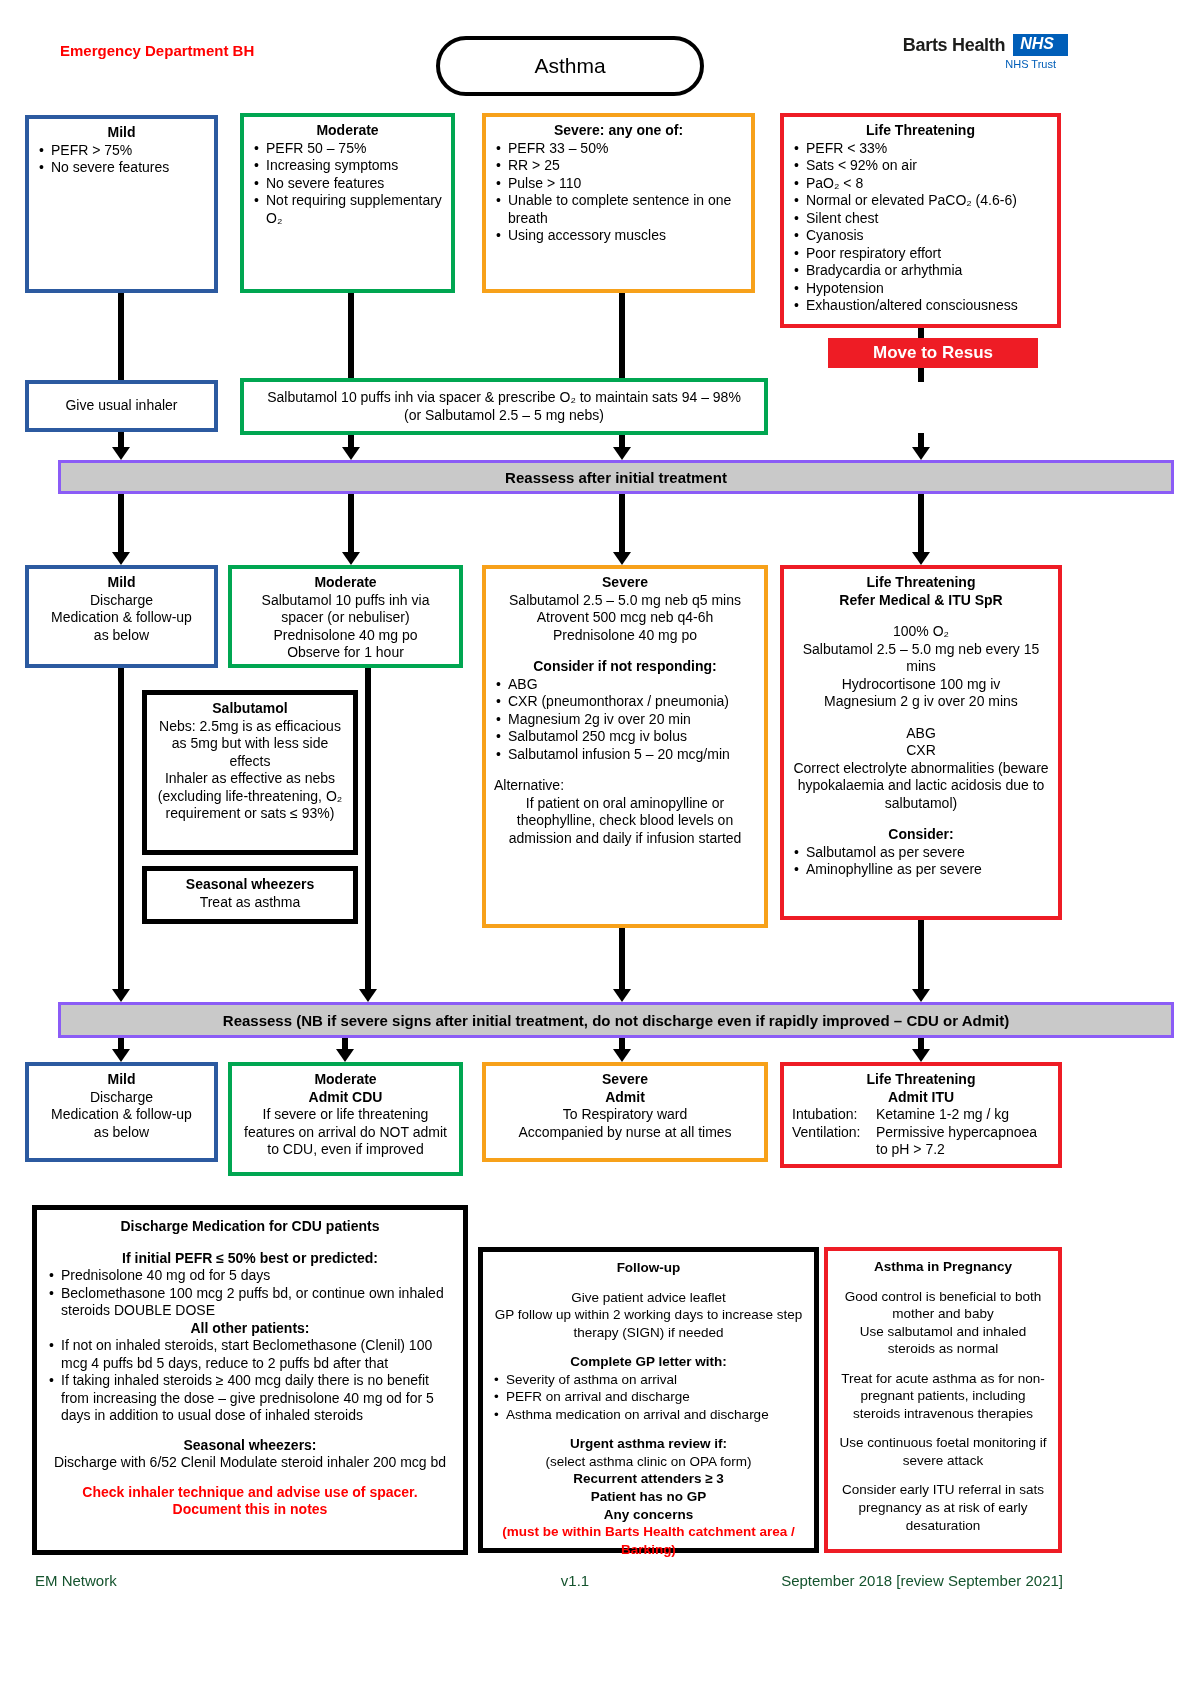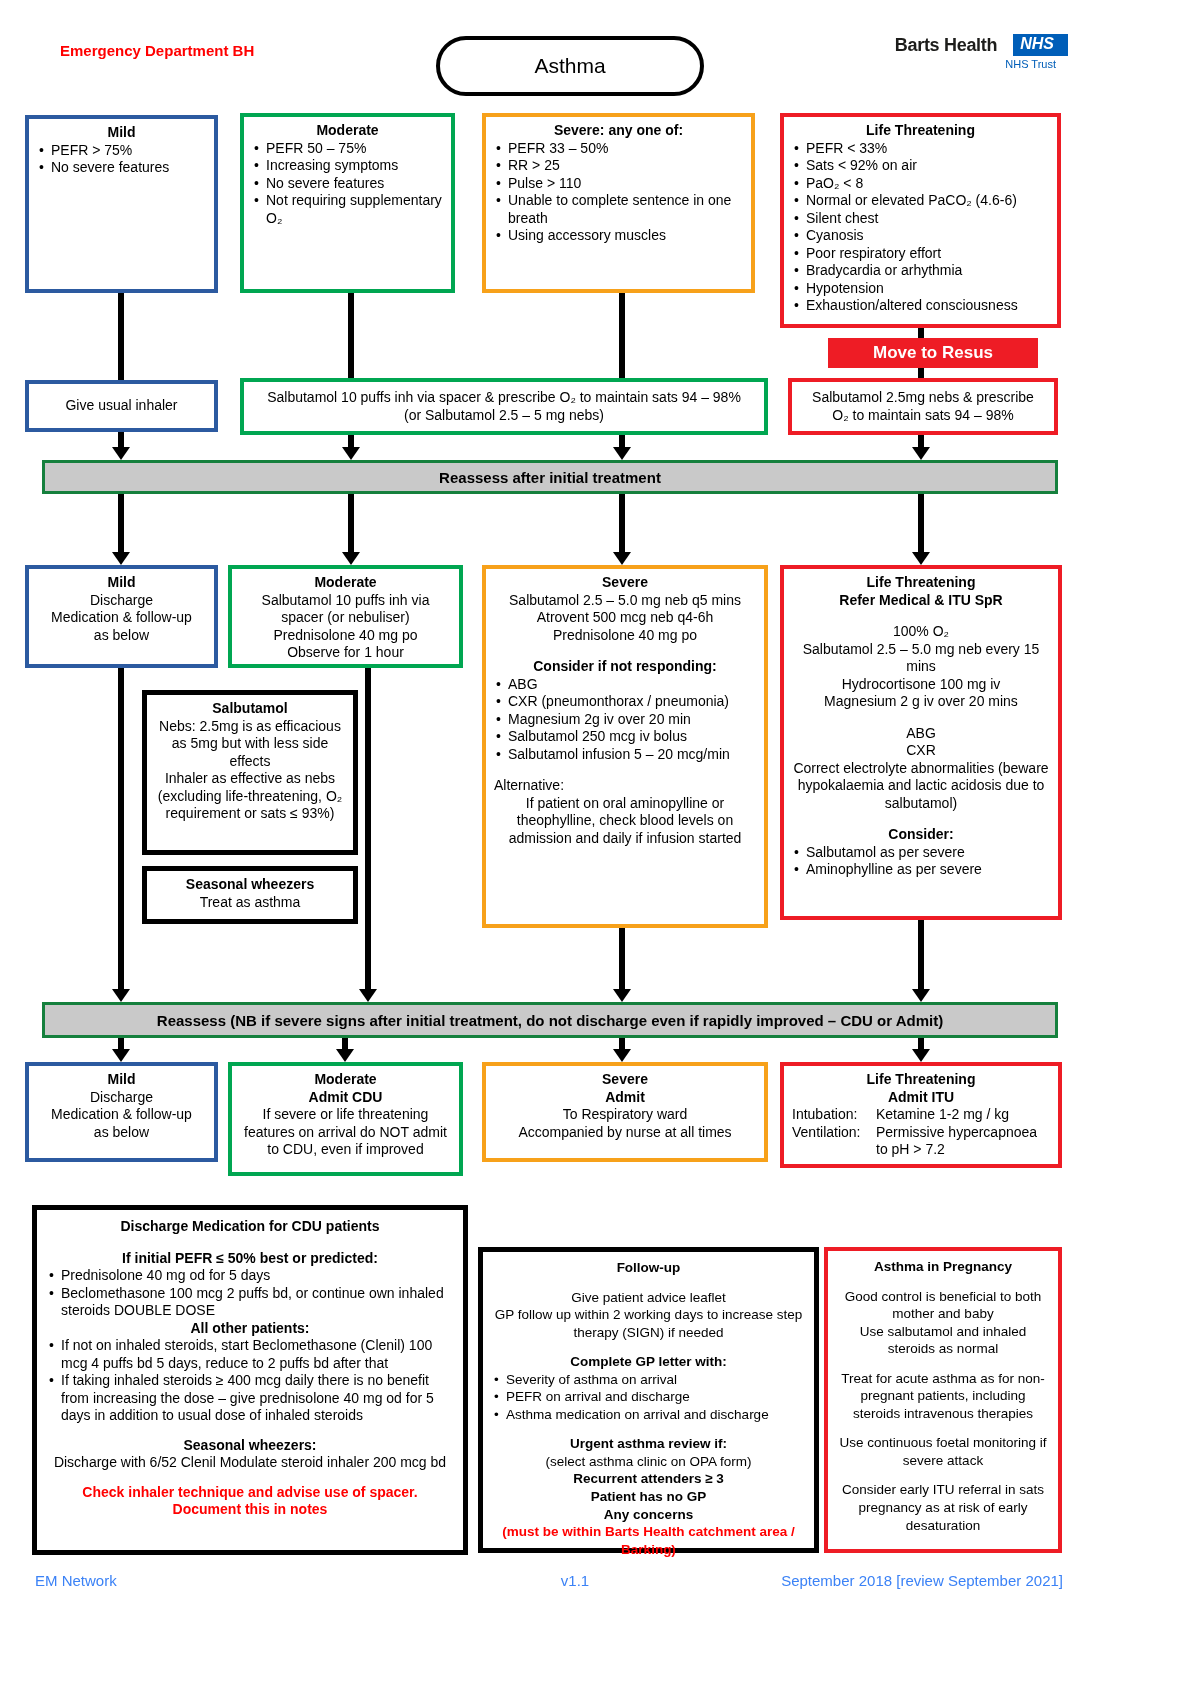--- a/index.html
+++ b/index.html
@@ -15,48 +15,48 @@
   .b-black{border:5px solid #000;}
 
   .box-title{font-weight:bold;text-align:center;}
   .bullet{position:relative;padding-left:14px;text-align:left;}
   .bullet::before{content:"\2022";position:absolute;left:2px;}
   .center{text-align:center;}
   .vcenter{display:flex;flex-direction:column;justify-content:center;text-align:center;}
   .bold{font-weight:bold;}
   .red-text{color:#ff0000;}
 
-  .bar{position:absolute;left:42px;width:1016px;box-sizing:border-box;background:#c9c9c9;
-       border:3px solid #15803d;display:flex;align-items:center;justify-content:center;
+  .bar{position:absolute;left:58px;width:1116px;box-sizing:border-box;background:#c9c9c9;
+       border:3px solid #8b5cf6;display:flex;align-items:center;justify-content:center;
        font-weight:bold;font-size:15px;}
 
   .vl{position:absolute;width:6px;background:#000;}
   .ah{position:absolute;width:0;height:0;border-left:9px solid transparent;
       border-right:9px solid transparent;border-top:13px solid #000;}
 
   .resus{position:absolute;background:#ee1c25;color:#fff;font-weight:bold;font-size:17px;
          display:flex;align-items:center;justify-content:center;}
 
   .pill{position:absolute;border:4px solid #000;border-radius:30px;background:#fff;
         display:flex;align-items:center;justify-content:center;font-size:21px;}
 
   .dept{position:absolute;font-weight:bold;color:#ff0000;font-size:15px;}
 
   .logo{position:absolute;width:180px;}
-  .logo-row{display:flex;align-items:center;justify-content:flex-end;gap:16px;}
+  .logo-row{display:flex;align-items:center;justify-content:flex-end;gap:8px;}
   .barts{font-size:18px;font-weight:bold;color:#1d1d1b;letter-spacing:-0.3px;}
   .nhs-box{background:#005eb8;color:#fff;font-style:italic;font-weight:bold;
            font-size:16px;padding:1px 14px 3px 7px;}
   .nhs-trust{color:#005eb8;font-size:11px;text-align:right;padding-right:12px;margin-top:2px;}
 
   .kv{display:flex;text-align:left;}
   .kv .k{width:84px;flex:none;}
   .kv .v{flex:1;}
 
-  .footer-text{position:absolute;top:1572px;color:#3b82f6;font-size:15px;}
+  .footer-text{position:absolute;top:1572px;color:#14532d;font-size:15px;}
 </style>
 </head>
 <body>
 
 <div class="page">
 
   <div class="vl" style="left:118px;top:290px;height:92px;"></div>
   <div class="vl" style="left:348px;top:290px;height:90px;"></div>
   <div class="vl" style="left:619px;top:290px;height:90px;"></div>
   <div class="vl" style="left:918px;top:325px;height:57px;"></div>
@@ -162,24 +162,20 @@
 
   <div class="fbox b-blue vcenter" style="left:25px;top:380px;width:193px;height:52px;">
     <div>Give usual inhaler</div>
   </div>
 
   <div class="fbox b-green vcenter" style="left:240px;top:378px;width:528px;height:57px;">
     <div>Salbutamol 10 puffs inh via spacer &amp; prescribe O₂ to maintain sats 94 – 98%</div>
     <div>(or Salbutamol 2.5 – 5 mg nebs)</div>
   </div>
 
-  <div class="fbox b-red vcenter" style="left:788px;top:378px;width:270px;height:57px;">
-    <div>Salbutamol 2.5mg nebs &amp; prescribe</div>
-    <div>O₂ to maintain sats 94 – 98%</div>
-  </div>
 
   <div class="bar" style="top:460px;height:34px;">
     <span>Reassess after initial treatment</span>
   </div>
 
   <div class="fbox b-blue" style="left:25px;top:565px;width:193px;height:103px;">
     <div class="box-title">Mild</div>
     <div class="center">
         <div>Discharge</div>
         <div>Medication &amp; follow-up</div>

